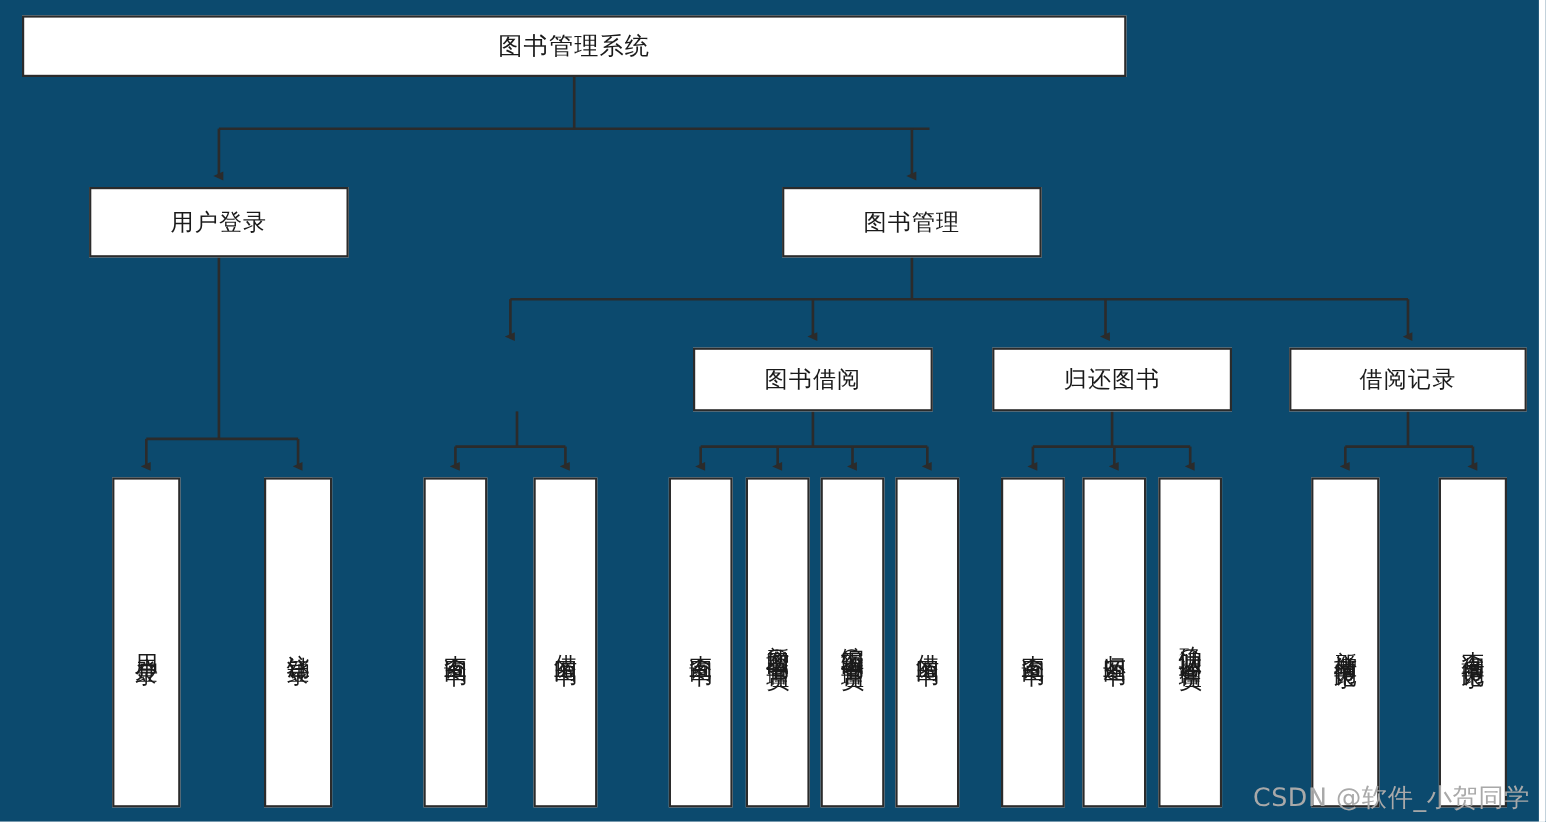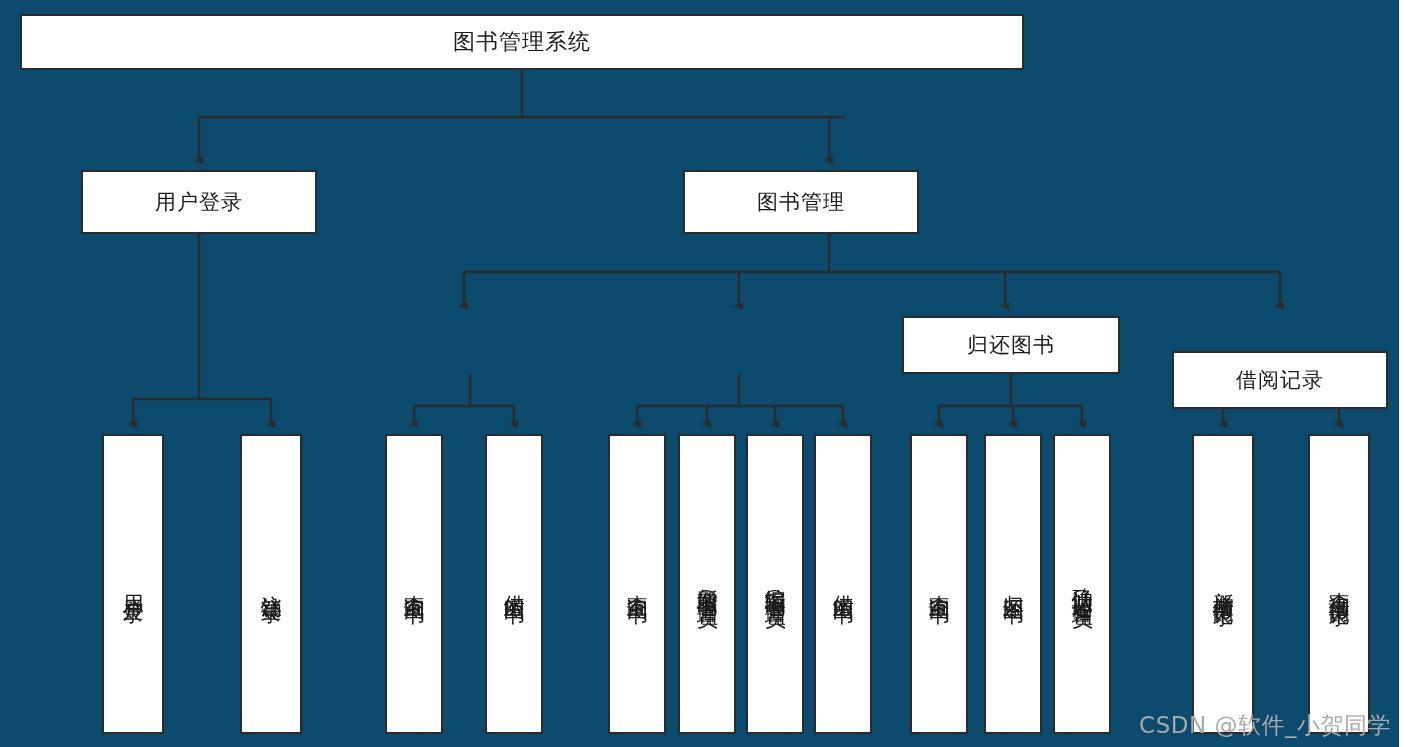--- a/index.html
+++ b/index.html
@@ -118,28 +118,31 @@
     </g>
   </svg>
 
   <div class="node horiz root" style="left:20px;top:14px;width:1004px;height:56px;">
     <span>图书管理系统</span>
   </div>
 
   <div class="node horiz" style="left:81px;top:170px;width:236px;height:64px;">
     <span>用户登录</span>
   </div>
-  <div class="node horiz" style="left:683px;top:170px;width:236px;height:64px;">
+  <div class="node horiz" style="left:711px;top:170px;width:236px;height:64px;">
     <span>图书管理</span>
   </div>
 
+  <div class="node horiz" style="left:630px;top:316px;width:218px;height:58px;">
+    <span>图书借阅</span>
+  </div>
   <div class="node horiz" style="left:902px;top:316px;width:218px;height:58px;">
     <span>归还图书</span>
   </div>
-  <div class="node horiz" style="left:1172px;top:316px;width:216px;height:58px;margin-top:35px;">
+  <div class="node horiz" style="left:1172px;top:316px;width:216px;height:58px;">
     <span>借阅记录</span>
   </div>
 
   <div class="node vert" style="left:102px;top:434px;width:62px;height:300px;">
     <span class="vtext">用户登录</span>
   </div>
   <div class="node vert" style="left:240px;top:434px;width:62px;height:300px;">
     <span class="vtext">注销登录</span>
   </div>
 

